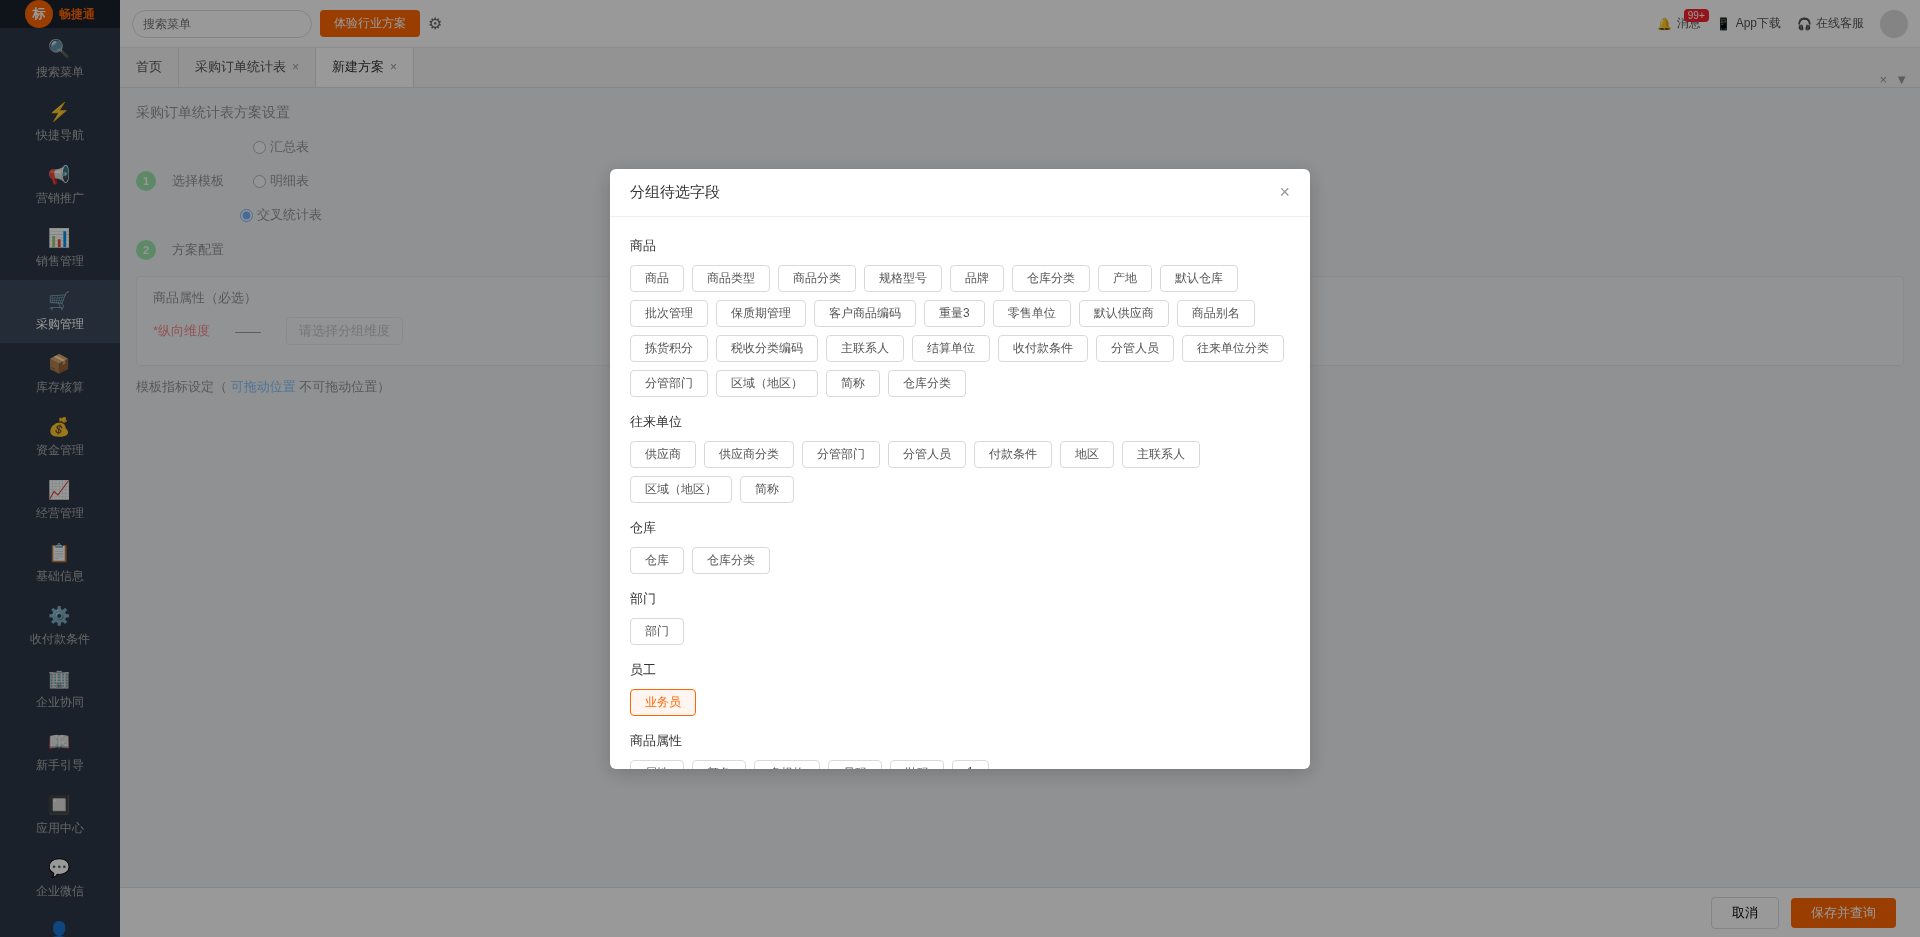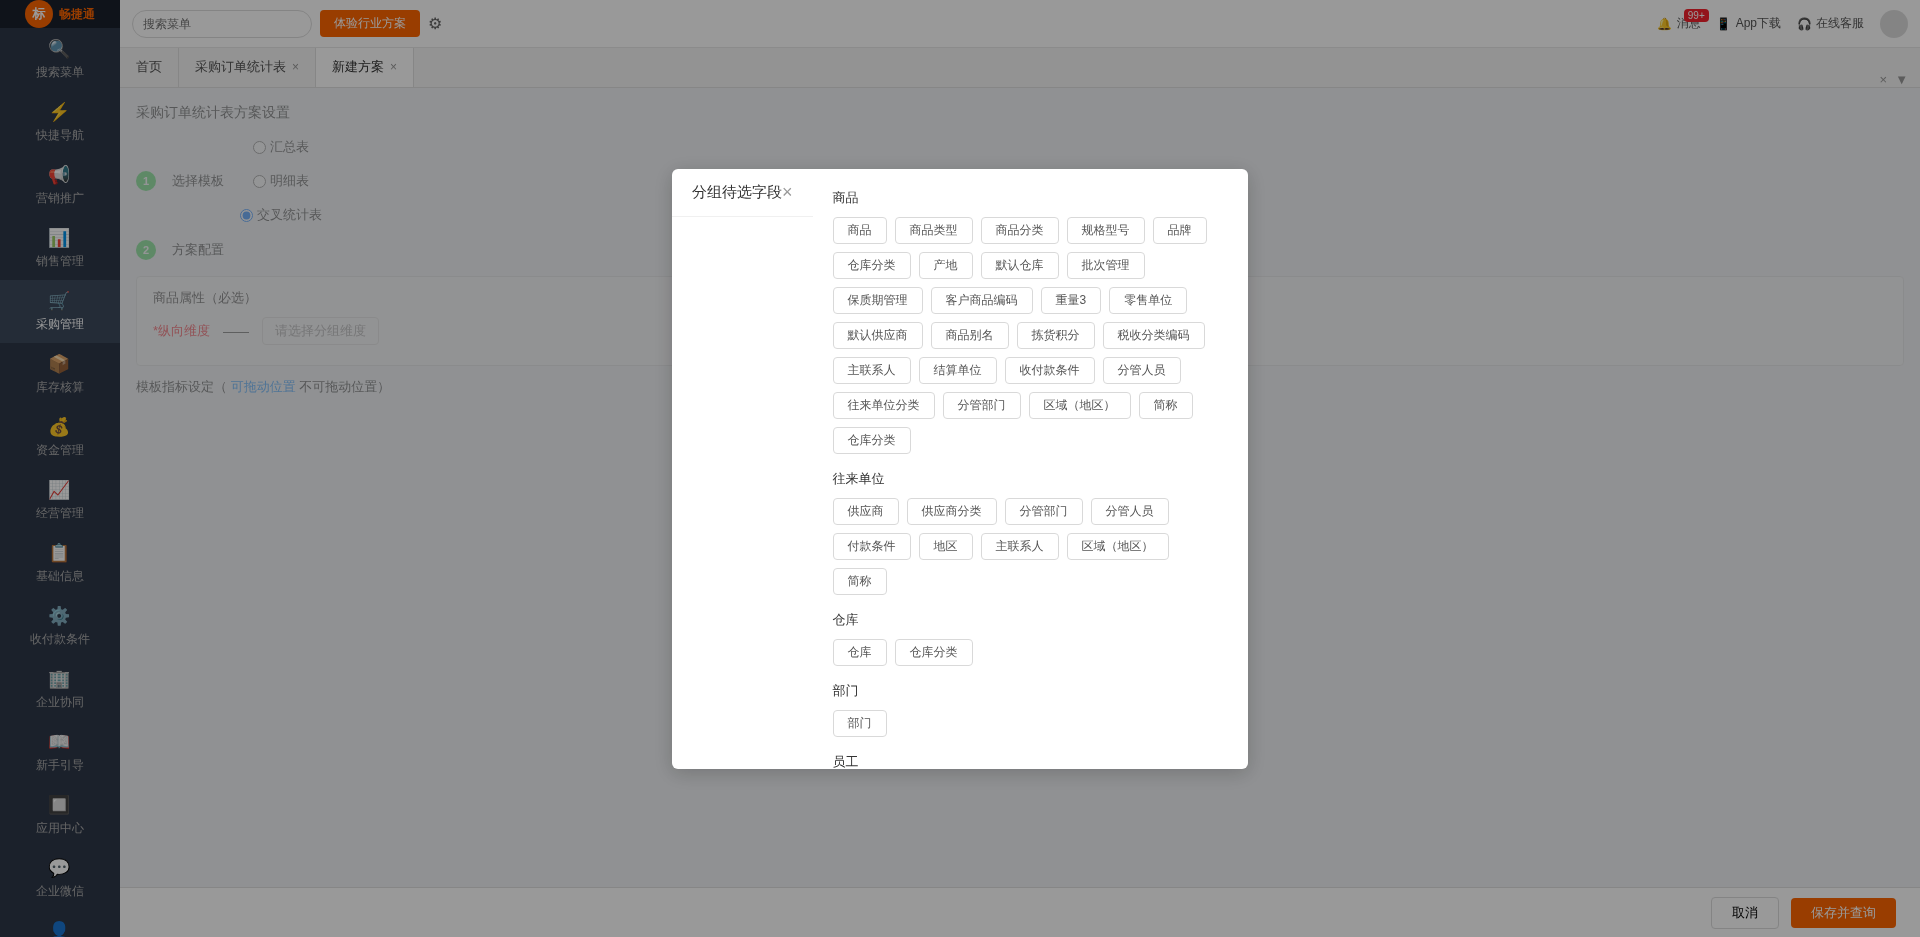--- a/index.html
+++ b/index.html
@@ -230,25 +230,25 @@
       top: 0; left: 0; right: 0; bottom: 0;
       background: rgba(0,0,0,0.4);
       z-index: 1000;
       display: flex;
       align-items: center;
       justify-content: center;
     }
     .modal {
       background: #fff;
       border-radius: 6px;
-      width: 576px;
+      width: 700px;
       max-height: 600px;
       overflow: hidden;
       display: flex;
-      flex-direction: row;
+      flex-direction: column;
       box-shadow: 0 4px 20px rgba(0,0,0,0.2);
     }
     .modal-header {
       height: 48px;
       display: flex;
       align-items: center;
       justify-content: space-between;
       padding: 0 20px;
       border-bottom: 1px solid #f0f0f0;
       flex-shrink: 0;
@@ -425,21 +425,21 @@
     </div>
   </div>
 
   <div class="step-section">
     <div class="step-badge">2</div>
     <span class="step-label">方案配置</span>
   </div>
 
   <div class="config-area">
     <div style="margin-bottom:10px;">商品属性（必选）</div>
-    <div style="display:flex;align-items:center;gap:13px;margin-bottom:8px;">
+    <div style="display:flex;align-items:center;gap:25px;margin-bottom:8px;">
       <span style="color:#f5222d;">*纵向维度</span>
       <span>——</span>
       <span style="color:#999;border:1px solid #ddd;padding:4px 12px;border-radius:4px;">请选择分组维度</span>
     </div>
   </div>
 
   <div style="margin-bottom:0;">
     <span>模板指标设定（</span>
     <span style="color:#1890ff;">可拖动位置</span>
     <span>不可拖动位置）</span>

